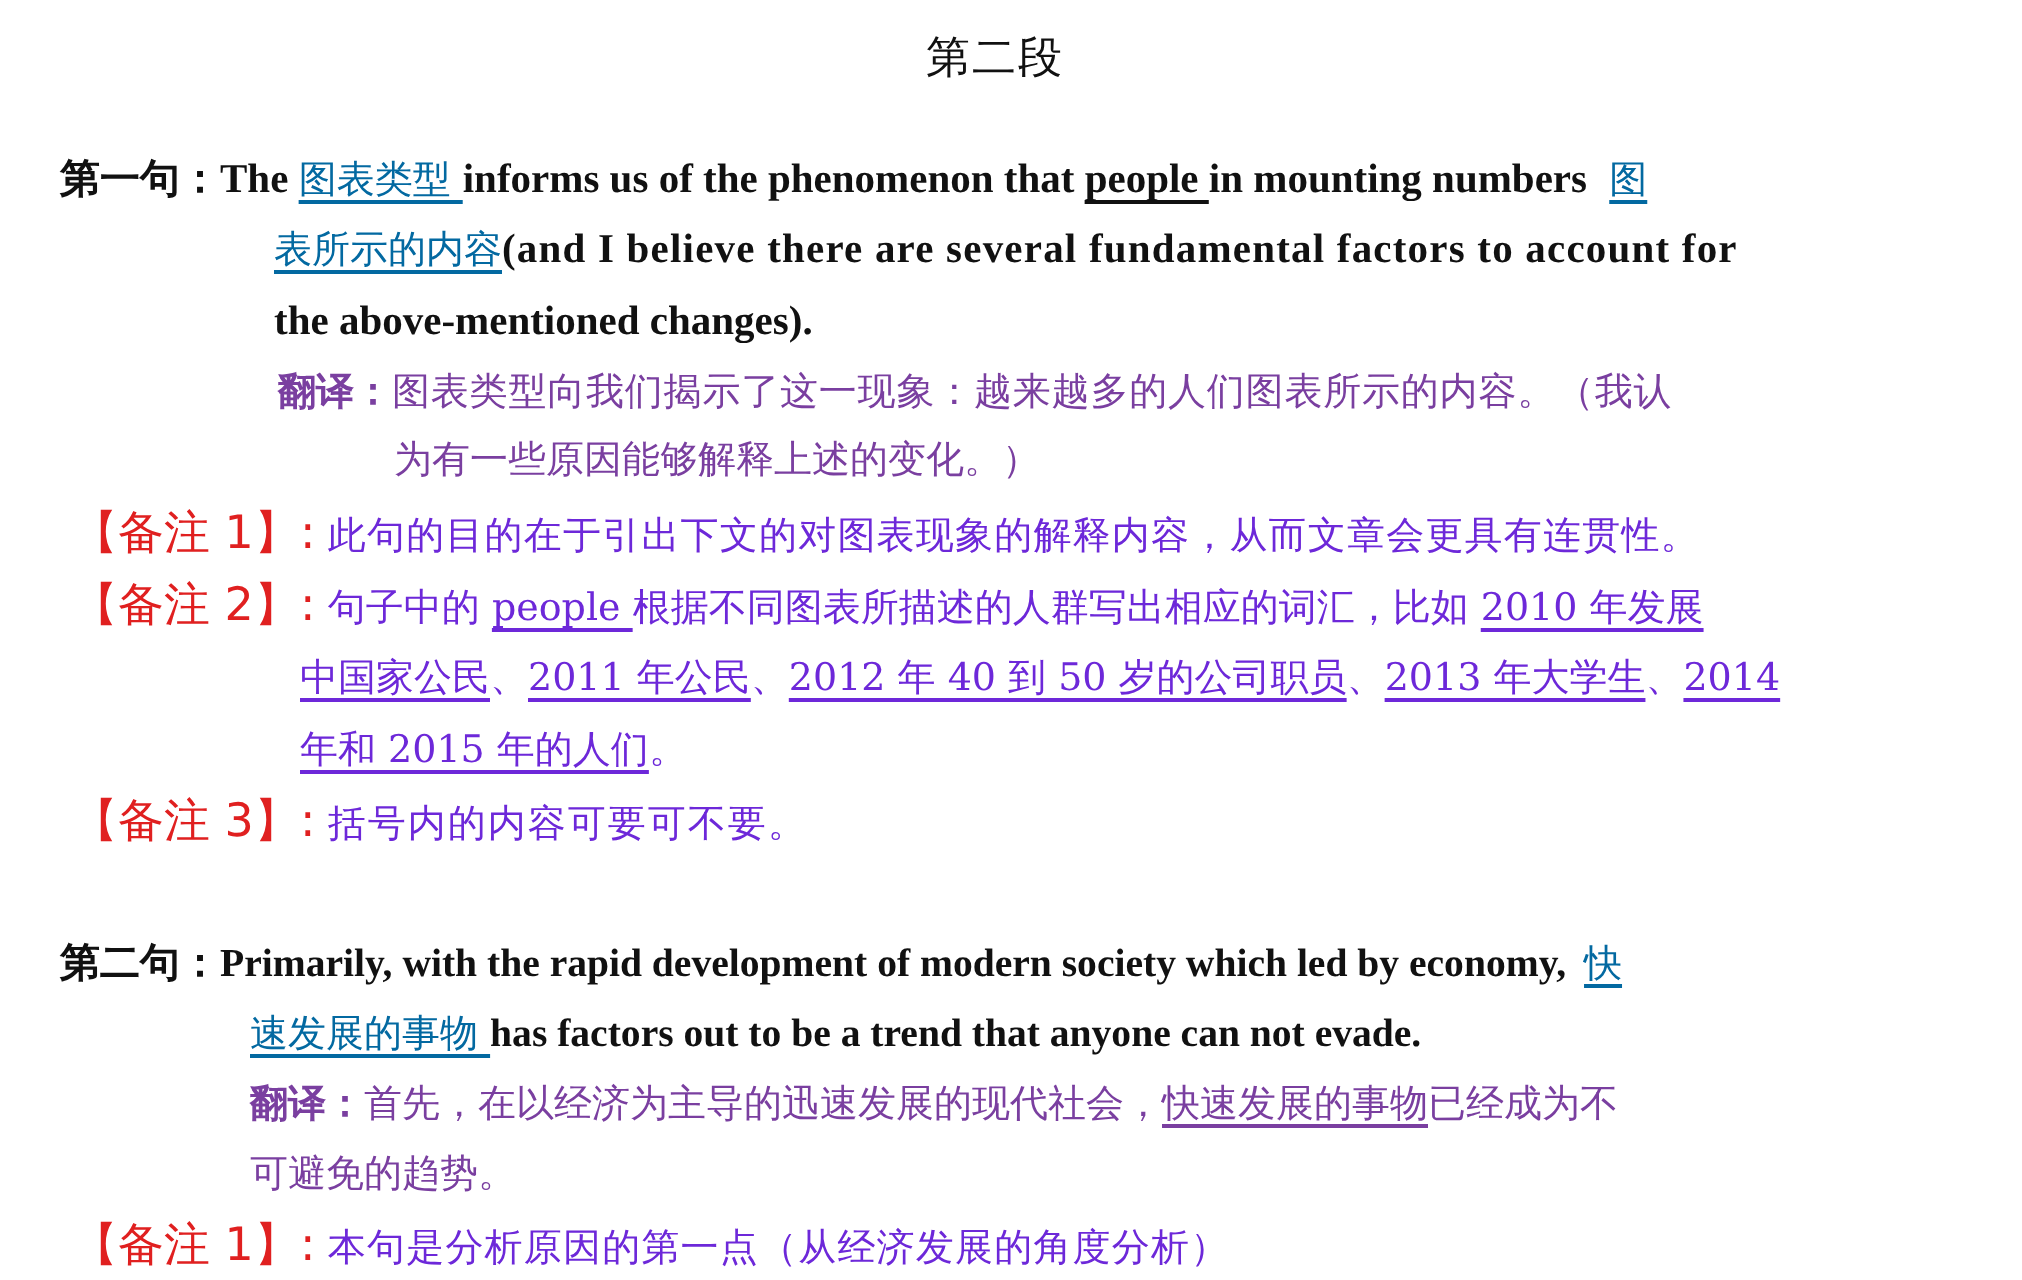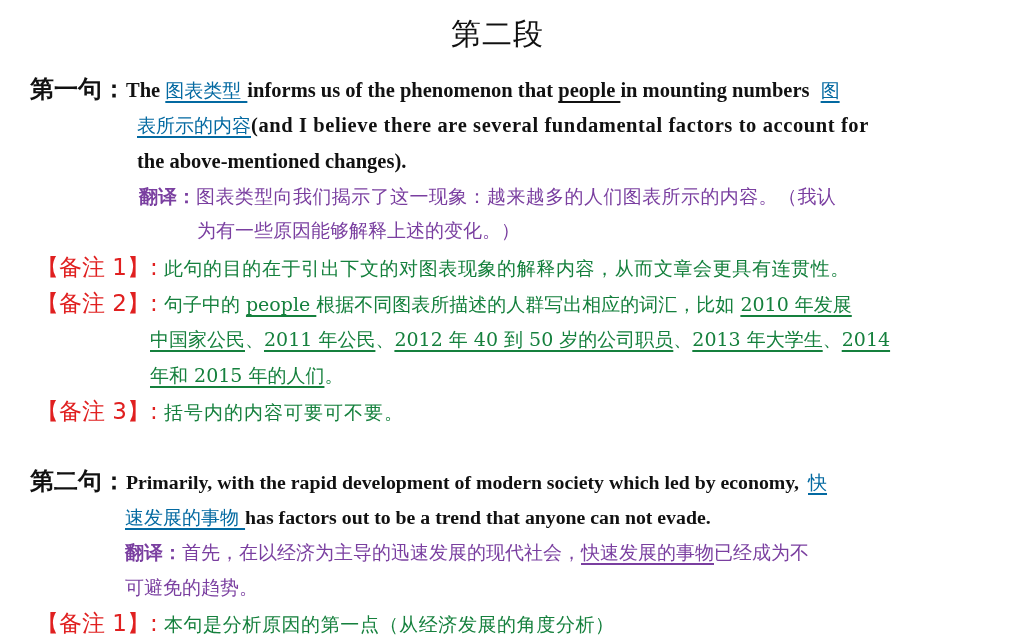--- a/index.html
+++ b/index.html
@@ -1,23 +1,23 @@
 <!DOCTYPE html>
 <html><head>
 <meta charset="utf-8">
 <style>
   html, body { margin: 0; padding: 0; background: #ffffff; }
   body { width: 1011px; height: 640px; overflow: hidden; position: relative;
          font-family: "DejaVu Serif", "Liberation Serif", serif; color: #111; }
   .title { position: absolute; left: 0; width: 995px; top: 14px; text-align: center;
-           font-family: "DejaVu Sans", sans-serif; font-size: 30px; color: #111; letter-spacing: 1px; }
+           font-family: "DejaVu Sans", sans-serif; font-size: 22px; color: #111; letter-spacing: 1px; }
   .line { position: absolute; white-space: nowrap; font-size: 19.5px; line-height: 30px; }
   .en { font-family: "Liberation Serif", serif; font-weight: bold; font-size: 20.5px; color: #111; text-align: center; }
-  .label { font-family: "DejaVu Sans", sans-serif; font-weight: bold; font-size: 24px; color: #111; }
-  .zh { font-family: "DejaVu Serif", serif; font-size: 19px; color: #15803d; }
+  .label { font-family: "DejaVu Sans", sans-serif; font-weight: bold; font-size: 20px; color: #111; }
+  .zh { font-family: "DejaVu Serif", serif; font-size: 19px; color: #6d28d9; }
   .u { text-decoration: underline; text-decoration-thickness: 2px; text-underline-offset: 4px; }
   .ul { font-family: "DejaVu Serif", serif; font-weight: normal; font-size: 19px; color: #0369a1; }
   .purple { color: #7a3fa0; }
   .tr-label { font-family: "DejaVu Sans", sans-serif; font-weight: bold; color: #7a3fa0; font-size: 19px; }
   .note-label { color: #e02020; font-family: "DejaVu Sans", sans-serif; font-size: 23px; }
 </style>
 </head>
 <body>
 
 <div class="title">第二段</div>

